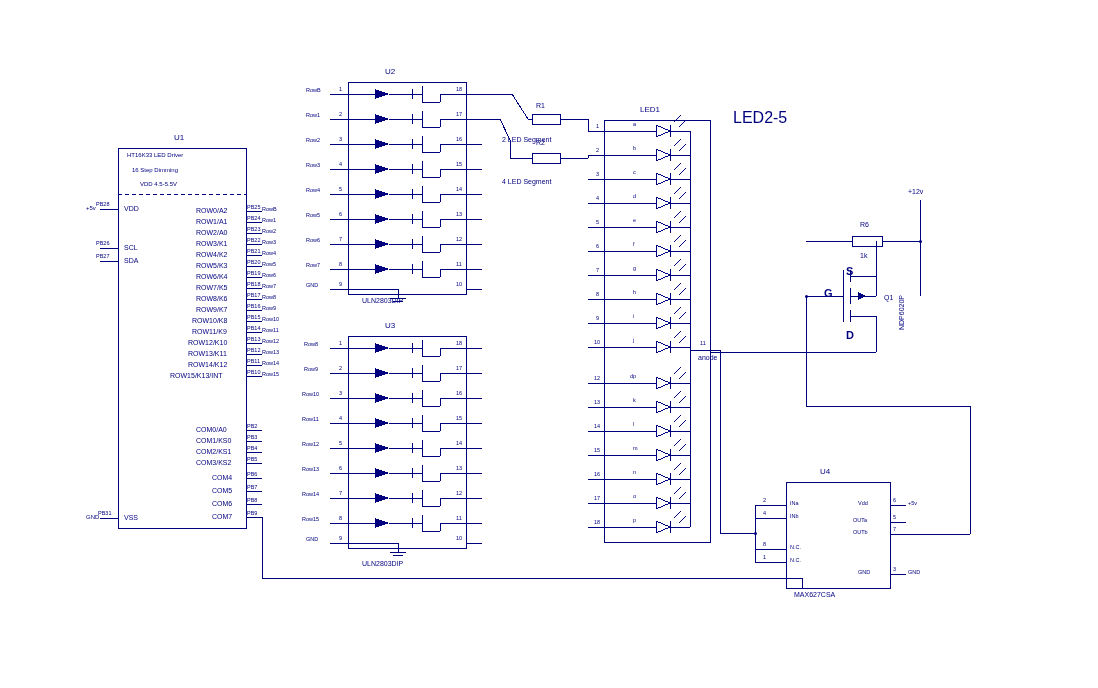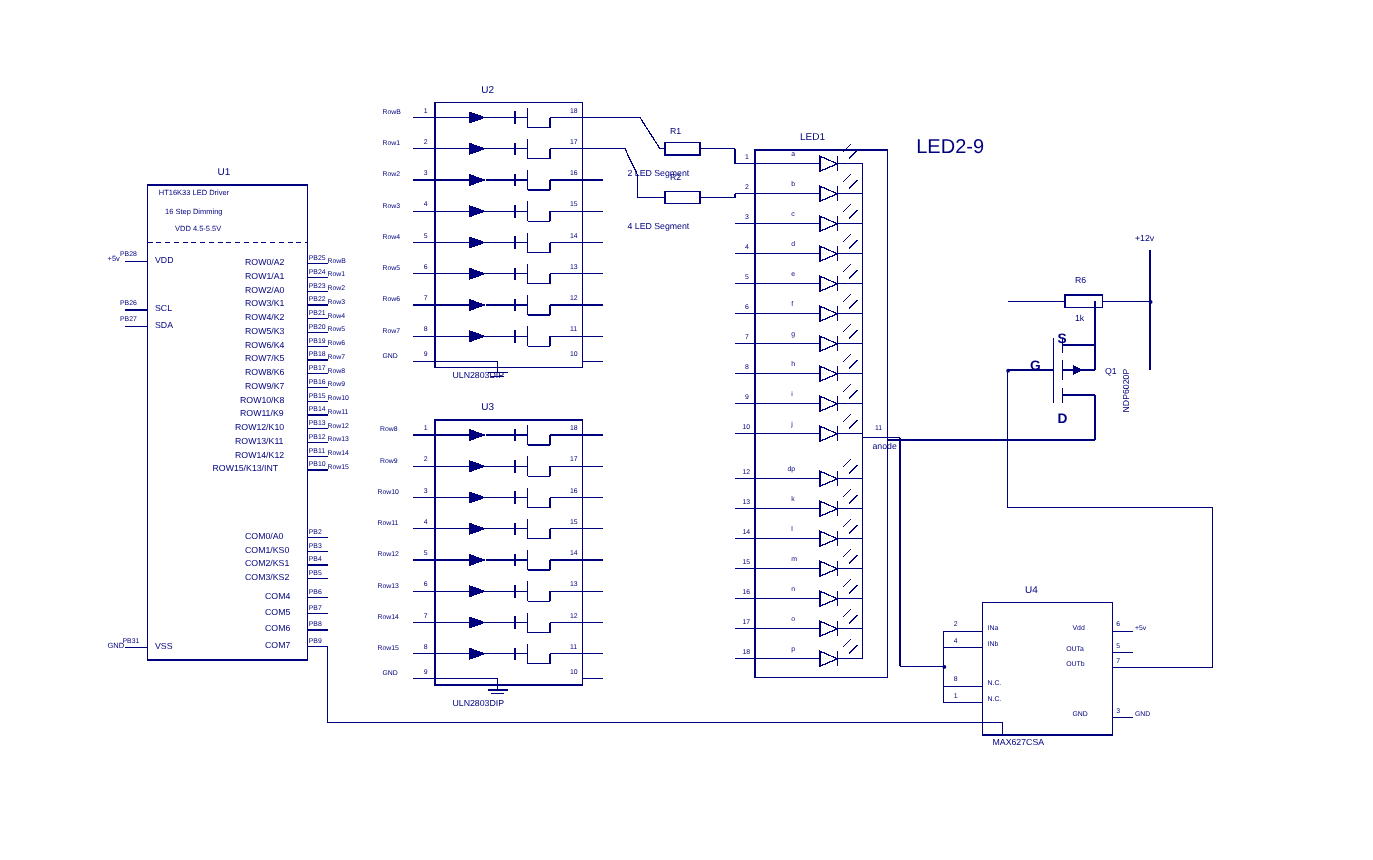--- a/index.html
+++ b/index.html
@@ -516,21 +516,21 @@
       <line x1="262" y1="578" x2="802" y2="578"></line>
       <line x1="802" y1="578" x2="802" y2="588"></line>
 
     </g>
   </svg>
 
   <div class="dot" style="left:918.5px;top:239.5px;"></div>
   <div class="dot" style="left:804.5px;top:294.5px;"></div>
   <div class="dot" style="left:753.5px;top:531.5px;"></div>
 
-  <div class="lbl title" style="left:733px;top:110px;">LED2-9</div>
+  <div class="lbl title" style="left:733px;top:110px;">LED2-5</div>
 
   <div class="lbl md" style="left:174px;top:134px;">U1</div>
   <div class="lbl sm" style="left:127px;top:152px;">HT16K33 LED Driver</div>
   <div class="lbl sm" style="left:132px;top:167px;">16 Step Dimming</div>
   <div class="lbl sm" style="left:140px;top:181px;">VDD   4.5-5.5V</div>
 
   <div class="lbl xs" style="left:96px;top:202px;">PB28</div>
   <div class="lbl" style="left:124px;top:205px;">VDD</div>
   <div class="lbl sm" style="left:86px;top:205px;">+5v</div>
 

